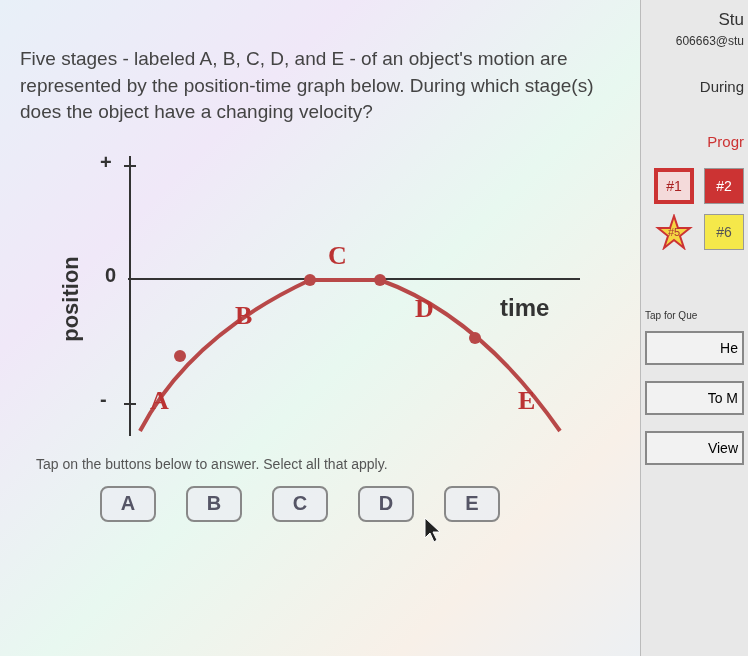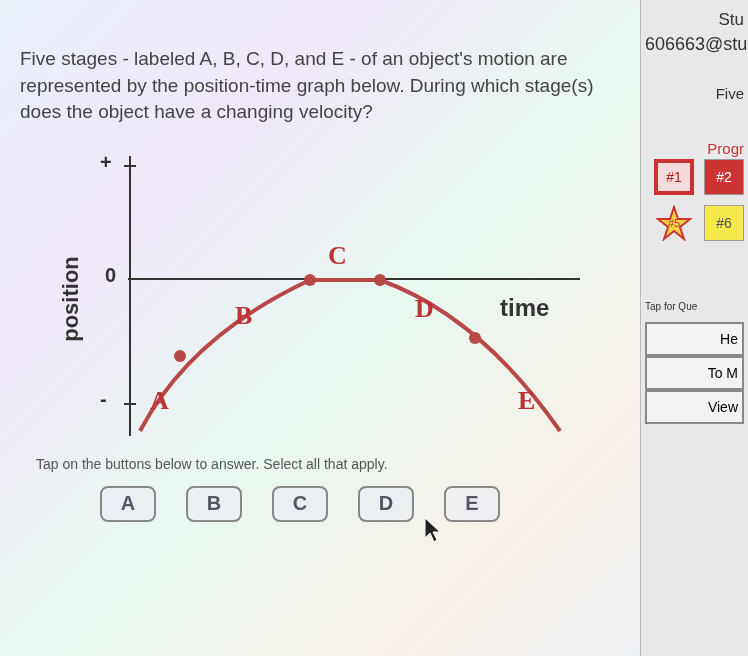--- a/index.html
+++ b/index.html
@@ -94,23 +94,23 @@
 }
 .sidebar {
   width: 108px;
   background: #e8e8e8;
   border-left: 1px solid #bbb;
   padding: 10px 4px;
   font-size: 13px;
   color: #333;
 }
 .sb-label { text-align: right; margin-bottom: 4px; font-size: 17px; color: #333; }
-.sb-email { text-align: right; font-size: 18px; color: #333; margin-bottom: 30px; }
+.sb-email { text-align: right; font-size: 12px; color: #333; margin-bottom: 30px; }
 .sb-words { text-align: right; font-size: 15px; color: #333; margin-bottom: 38px; }
-.sb-prog-label { text-align: right; color: #c33; font-size: 15px; margin-bottom: 2px; }
+.sb-prog-label { text-align: right; color: #c33; font-size: 15px; margin-bottom: 18px; }
 .prog-row { display: flex; gap: 10px; justify-content: flex-end; margin-bottom: 10px; }
 .prog-box {
   width: 40px; height: 36px;
   display: flex; align-items: center; justify-content: center;
   font-size: 14px; color: #555;
   border: 1px solid #999;
 }
 .prog-1 { background: #f4dada; border: 4px solid #c33; color: #a22; }
 .prog-2 { background: #c33; color: #fff; }
 .prog-6 { background: #f5e84a; }
@@ -121,21 +121,21 @@
 }
 .tap-que { text-align: left; font-size: 10px; color: #333; margin-top: 60px; margin-bottom: 10px; }
 .sb-btn {
   display: block;
   width: 100%;
   border: 2px solid #888;
   background: #f2f2f2;
   padding: 7px 4px;
   font-size: 14px;
   text-align: right;
-  margin-bottom: 0;
+  margin-bottom: 16px;
   cursor: pointer;
 }
 </style>
 </head>
 <body>
 
 <div class="main-area">
   <div class="header-link"></div>
   <div class="question-text">Five stages - labeled A, B, C, D, and E - of an object's motion are represented by the position-time graph below. During which stage(s) does the object have a changing velocity?</div>
 
@@ -178,21 +178,21 @@
   </div>
 
   <svg class="cursor" viewBox="0 0 20 28">
     <path d="M 2 2 L 2 22 L 7 17 L 11 26 L 14 24 L 10 16 L 17 16 Z" fill="#222" stroke="#fff" stroke-width="1"></path>
   </svg>
 </div>
 
 <div class="sidebar">
   <div class="sb-label">Stu</div>
   <div class="sb-email">606663@stu</div>
-  <div class="sb-words">Five</div>
+  <div class="sb-words">During</div>
   <div class="sb-prog-label">Progr</div>
   <div class="prog-row">
     <div class="prog-box prog-1">#1</div>
     <div class="prog-box prog-2">#2</div>
   </div>
   <div class="prog-row">
     <div class="star-box">
       <svg width="40" height="36" viewBox="0 0 40 36">
         <path d="M20 2 L24 14 L36 14 L26 22 L30 34 L20 26 L10 34 L14 22 L4 14 L16 14 Z" fill="#f5d542" stroke="#c33" stroke-width="2"></path>
       </svg>

